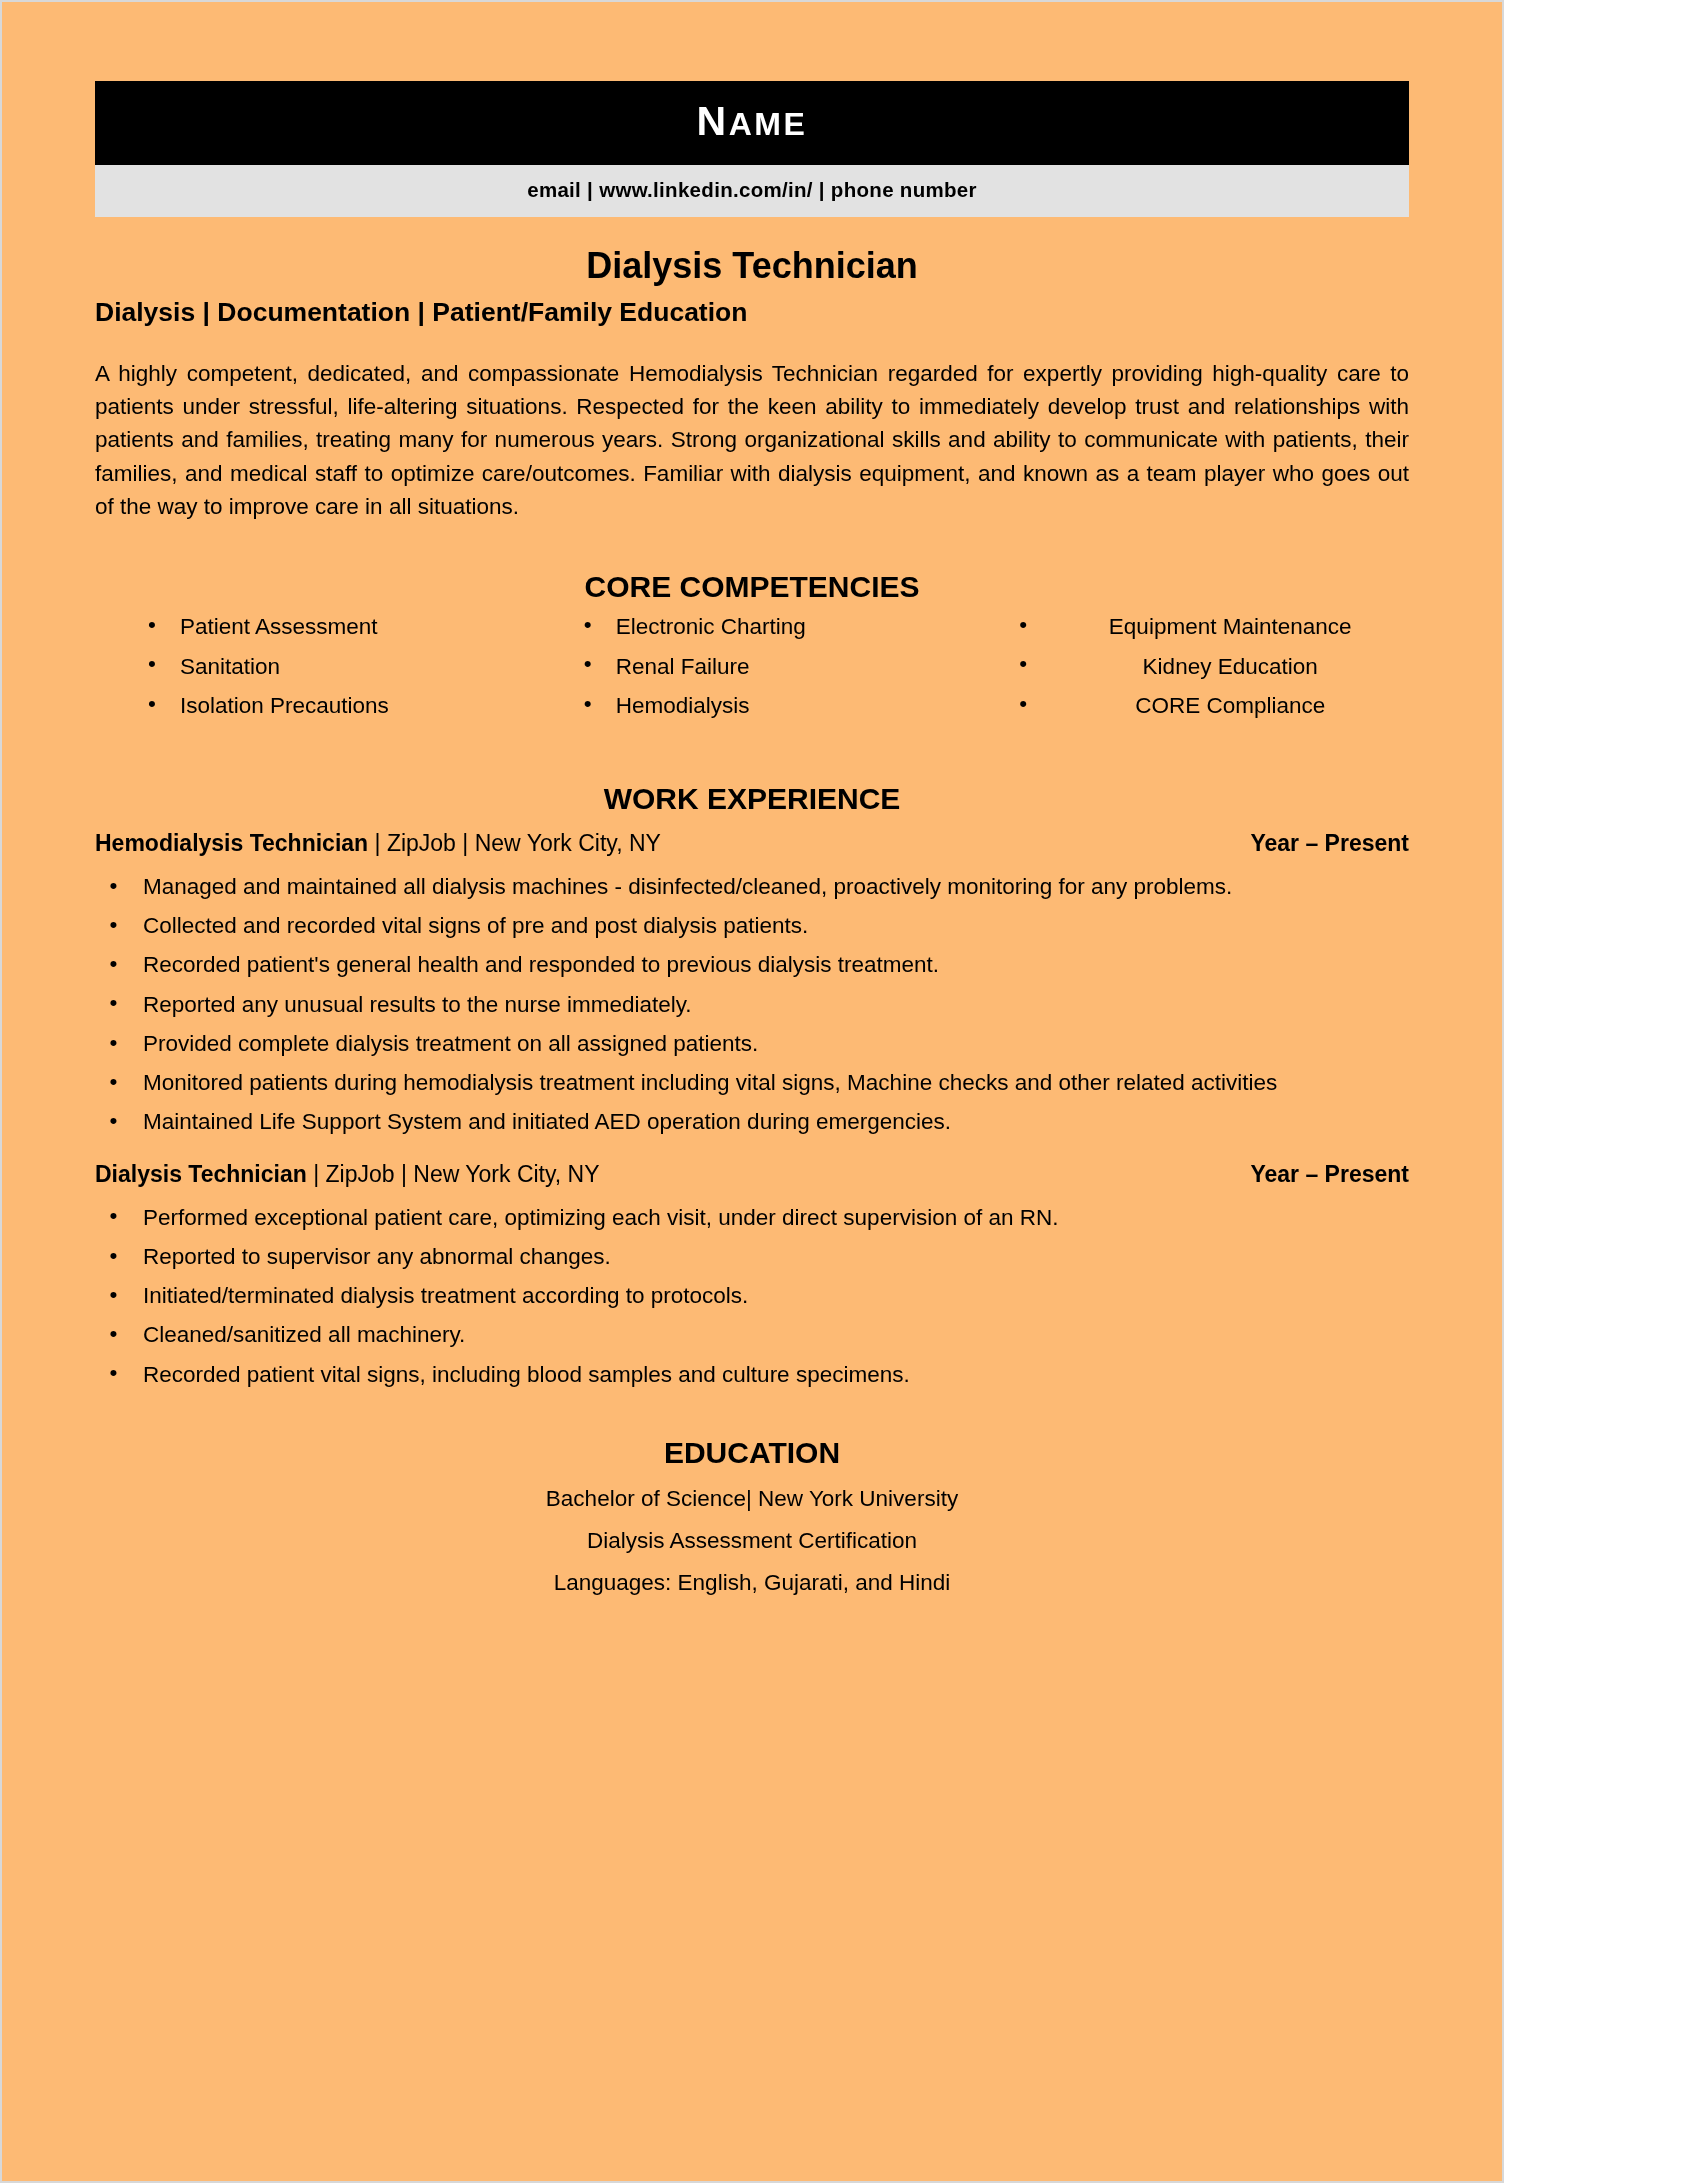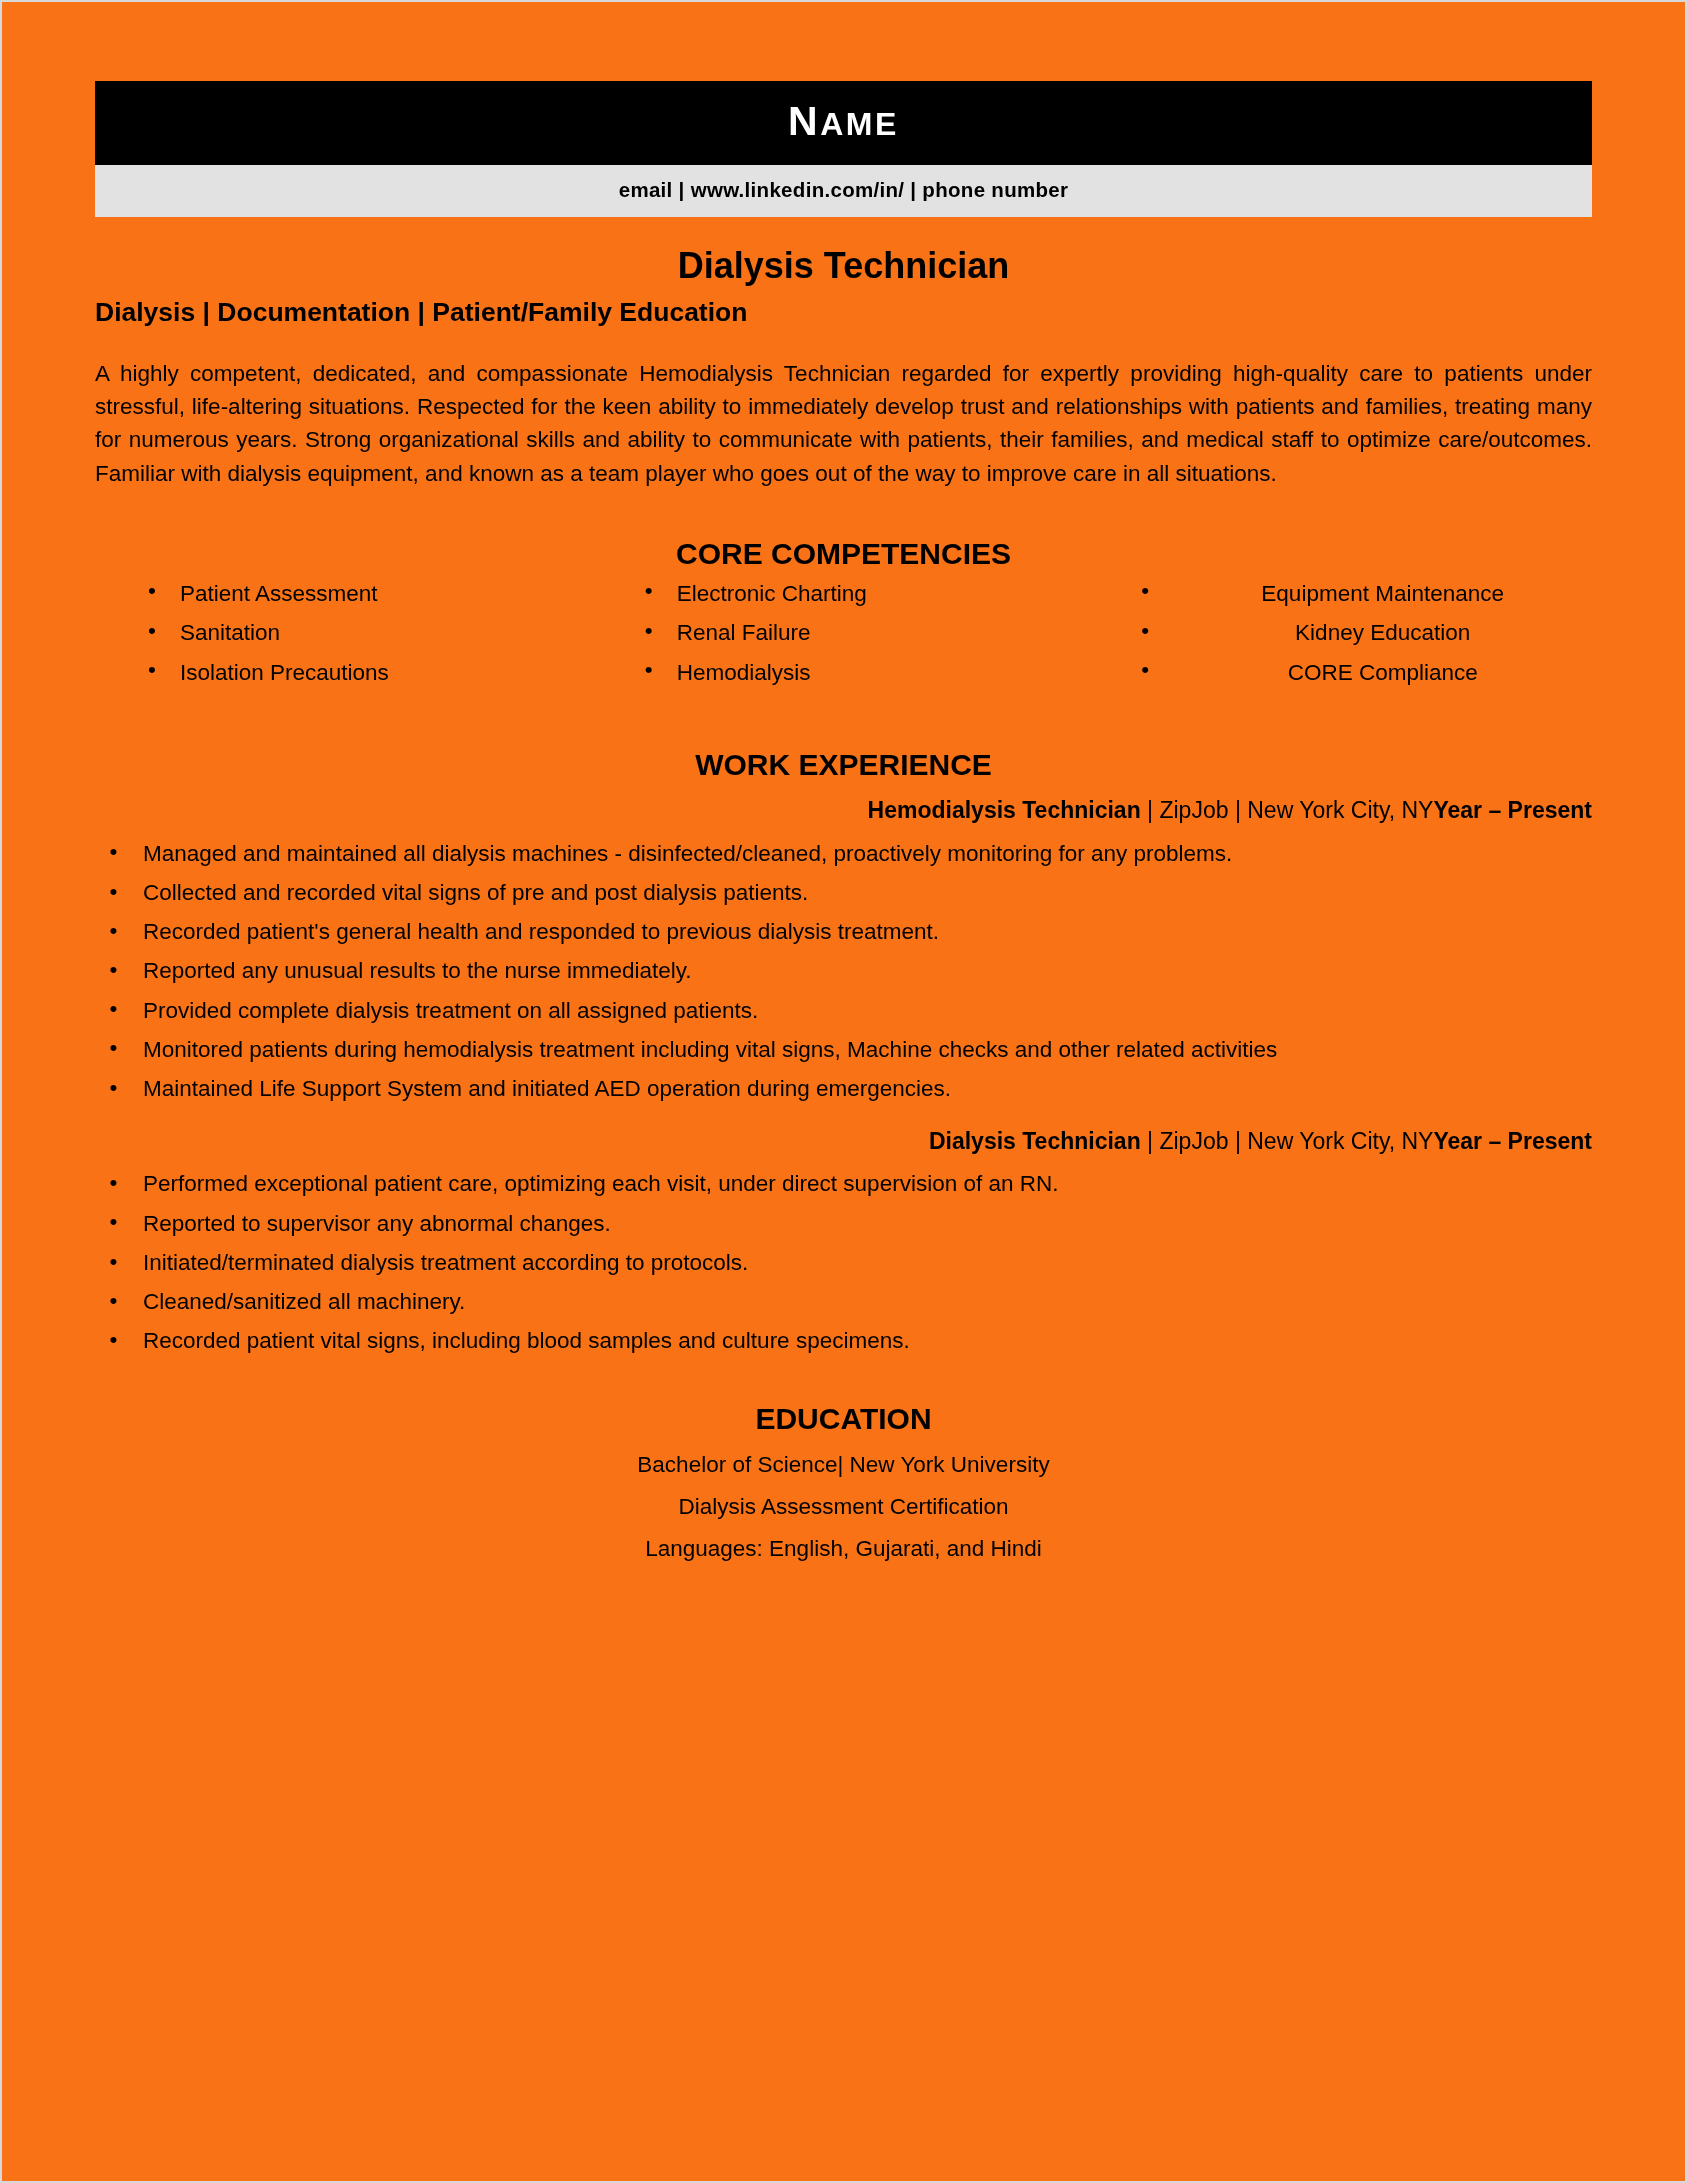--- a/index.html
+++ b/index.html
@@ -5,24 +5,24 @@
   html, body {
     margin: 0;
     padding: 0;
     background: #ffffff;
   }
   body {
     font-family: "Liberation Sans", sans-serif;
     color: #000000;
   }
   .page {
-    width: 1687px;
+    width: 1504px;
     height: 2183px;
     box-sizing: border-box;
-    background: #f97316;
+    background: #fdba74;
     position: relative;
     padding: 0;
     border: 2px solid #d8d8d8;
   }
   .sheet {
     position: absolute;
     left: 0;
     top: 0;
     width: 100%;
     height: 100%;
@@ -105,21 +105,21 @@
   .comp-item:before {
     content: "\2022";
     position: absolute;
     left: 0;
     top: -2.6px;
     font-size: 22.5px;
   }
   
   .job-row {
     display: flex;
-    justify-content: flex-end;
+    justify-content: space-between;
     align-items: baseline;
     font-size: 23px;
     margin-top: 14.6px;
   }
   .job-row .left {
     font-size: 23px;
   }
   .job-row .left .role {
     font-weight: bold;
   }

